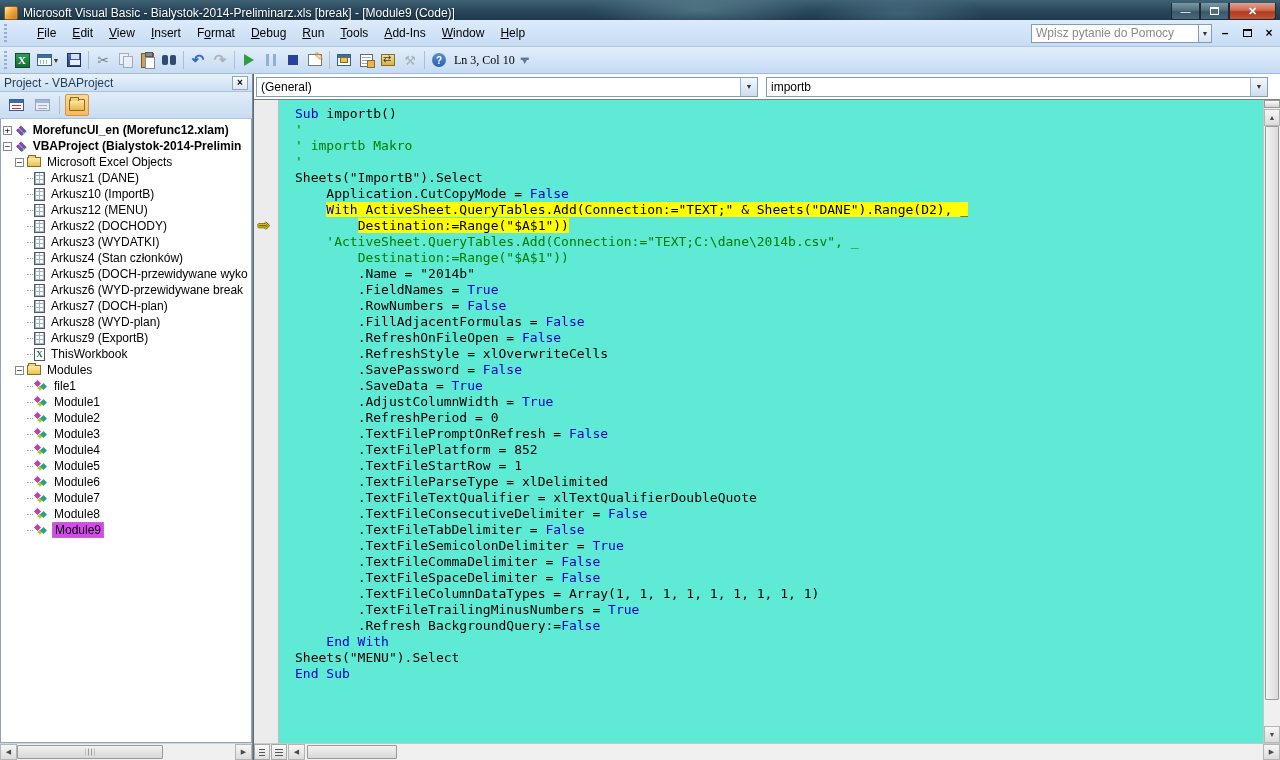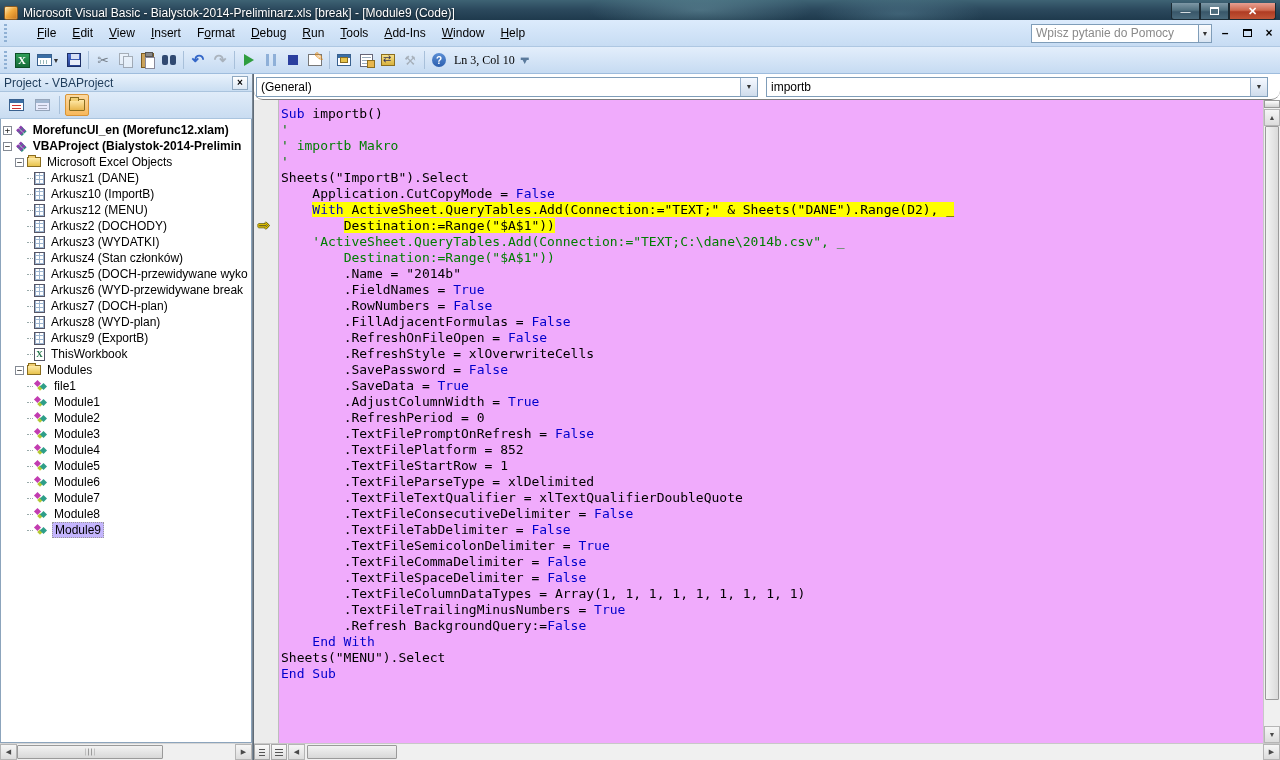--- a/index.html
+++ b/index.html
@@ -116,21 +116,21 @@
   .i-folder-big:before { content:""; position:absolute; left:0; top:-3px; width:7px; height:3px; background:#f2cf74; border:1px solid #8a6d1f; border-bottom:none; }
 
   .tree { flex:1; background:#fff; border:1px solid #8ca4bc; border-top:none; overflow:hidden; padding:3px 0 0 2px; font-size:12px; }
   .trow { height:16px; display:flex; align-items:center; white-space:nowrap; }
   .texp { width:9px; height:9px; flex:0 0 9px; border:1px solid #848a94; background:#fff; margin-right:3px;
     display:flex; align-items:center; justify-content:center; font-size:9px; line-height:7px; color:#222; font-family:"DejaVu Sans Mono",monospace; }
   .tspace { width:12px; flex:0 0 12px; }
   .guide { width:6px; flex:0 0 6px; border-bottom:1px dotted #9aa; height:1px; margin-right:1px; }
   .tlabel { padding:0 2px; overflow:hidden; }
   .tlabel.bold { font-weight:bold; }
-  .tlabel.selected { background:#c4b5fd; border:1px dotted #9a9a9a; }
+  .tlabel.selected { background:#d946ef; border:1px dotted #9a9a9a; }
   .ticon { flex:0 0 auto; margin-right:4px; }
   .ti-project { color:#8b3fae; font-size:13px; line-height:13px; text-shadow:1px 1px 0 #2e8f7e; }
   .ti-folder { width:14px; height:10px; background:linear-gradient(180deg,#fdeaa8,#e8c34c); border:1px solid #8a6d1f; position:relative; }
   .ti-folder:before { content:""; position:absolute; left:0; top:-3px; width:6px; height:2px; background:#f2cf74; border:1px solid #8a6d1f; border-bottom:none; }
   .ti-sheet { width:11px; height:13px; background-color:#fff; border:1px solid #556;
     background-image:repeating-linear-gradient(0deg,#9db5d0 0 1px,transparent 1px 4px), repeating-linear-gradient(90deg,#9db5d0 0 1px,transparent 1px 4px); }
   .ti-workbook { width:11px; height:13px; background:#fff; border:1px solid #556; color:#1e7145; font-weight:bold; font-size:9px;
     display:flex; align-items:center; justify-content:center; font-family:"Liberation Serif",serif; }
   .ti-module { width:14px; height:12px; position:relative; }
   .ti-module:before { content:""; position:absolute; left:1px; top:1px; width:5px; height:5px; background:#c23cb0; transform:rotate(45deg); }
@@ -145,30 +145,30 @@
   .sb-thumb { position:absolute; top:1px; bottom:1px; background:linear-gradient(180deg,#f2f2f2,#d8d8d8); border:1px solid #9a9a9a; border-radius:1px; }
   .sb-thumb .gripdots { position:absolute; left:50%; top:50%; transform:translate(-50%,-50%); width:9px; height:7px;
     background:repeating-linear-gradient(90deg,#9a9a9a 0 1px, transparent 1px 3px); }
   .vscroll { width:17px; flex:0 0 17px; display:flex; flex-direction:column; background:#f0f0f0; border-left:1px solid #c8c8c8; }
   .vs-split { height:8px; flex:0 0 8px; background:linear-gradient(180deg,#fdfdfd,#d2d2d2); border:1px solid #9a9a9a; margin-bottom:1px; }
   .vs-thumb { flex:1; background:linear-gradient(90deg,#f4f4f4,#dadada); border:1px solid #9a9a9a; border-radius:1px; margin:0 1px; }
   .vs-gap { height:26px; flex:0 0 26px; }
 
   
   .code-win { flex:1; display:flex; flex-direction:column; min-width:0; border-left:1px solid #5f6b77; background:#fff; }
-  .combo-row { height:26px; flex:0 0 26px; display:flex; align-items:center; gap:8px; padding:2px 12px 2px 2px; background:#fff; border-bottom:1px solid #808080;border-radius:9px; }
+  .combo-row { height:26px; flex:0 0 26px; display:flex; align-items:center; gap:8px; padding:2px 12px 2px 2px; background:#fff; border-bottom:1px solid #808080; }
   .combo { flex:1; height:20px; border:1px solid #7f9db9; background:#fff; display:flex; align-items:center; }
   .combo .cval { flex:1; padding:0 4px; white-space:nowrap; overflow:hidden; }
   .combo .cbtn { width:17px; height:18px; background:linear-gradient(180deg,#f5f9ff,#cfdcec); border-left:1px solid #9ab2cc;
     display:flex; align-items:center; justify-content:center; font-size:7px; color:#333; }
 
   .editor { flex:1; display:flex; min-height:0; }
   .ed-margin { width:25px; flex:0 0 25px; background:#ececec; border-right:1px solid #bdbdbd; position:relative; }
   .cur-arrow { position:absolute; left:4px; font-size:14px; line-height:14px; color:#ffd800; text-shadow:0 0 1px #665c00, 1px 0 0 #665c00, -1px 0 0 #665c00, 0 1px 0 #665c00, 0 -1px 0 #665c00; }
-  .ed-text { flex:1; overflow:hidden; padding:6px 0 0 2px; font-family:"DejaVu Sans Mono","Liberation Mono",monospace; font-size:13px; background:#f0abfc; }
+  .ed-text { flex:1; overflow:hidden; padding:6px 0 0 16px; font-family:"DejaVu Sans Mono","Liberation Mono",monospace; font-size:13px; background:#5eead4; }
   .code-line { height:16px; line-height:16px; white-space:pre; }
   .code-line .hlwrap { background:#ffff00; }
   .tok-kw { color:#0000cc; }
   .tok-cm { color:#007d00; }
   .tok-tx { color:#000; }
 
   .ed-bottom { height:17px; flex:0 0 17px; display:flex; align-items:stretch; background:#f0f0f0; border-top:1px solid #c8c8c8; }
   .view-btn { width:16px; flex:0 0 16px; background:linear-gradient(180deg,#fafafa,#dedede); border:1px solid #a8a8a8; margin-right:1px;
     display:flex; align-items:center; justify-content:center; }
   .vb-lines { width:8px; height:7px; background:repeating-linear-gradient(180deg,#555 0 1px, transparent 1px 3px); }

